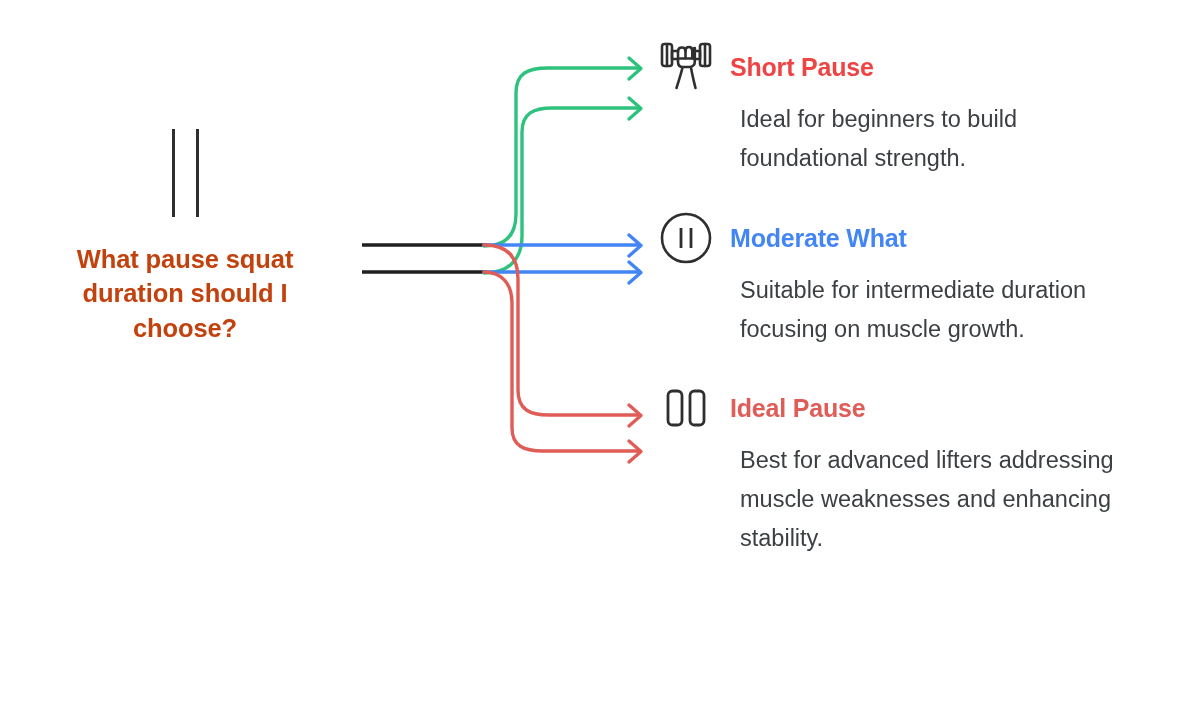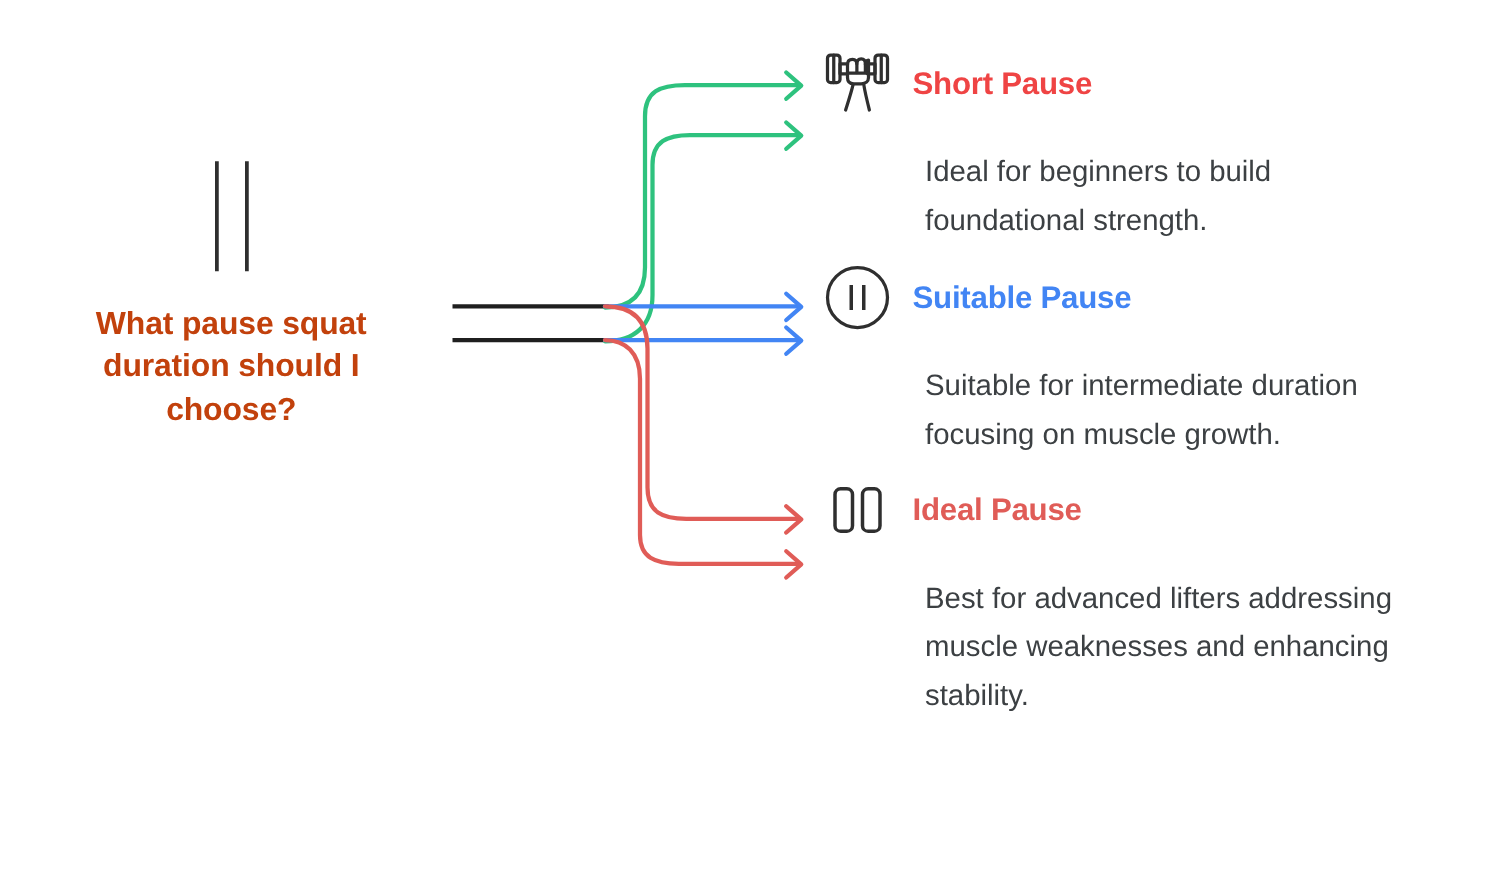--- a/index.html
+++ b/index.html
@@ -81,21 +81,21 @@
     justify-content: center;
   }
   .branch-title {
     font-size: 25px;
     font-weight: bold;
     letter-spacing: -0.2px;
     white-space: nowrap;
   }
   .branch-desc {
     margin-left: 85px;
-    margin-top: 20px;
+    margin-top: 2px;
     font-size: 23.5px;
     line-height: 1.66;
     color: #3c4043;
     max-width: 400px;
   }
 
   #branch-short    { top: 36px; }
   #branch-moderate { top: 207px; }
   #branch-long     { top: 377px; }
 
@@ -173,21 +173,21 @@
 
   <div class="branch" id="branch-moderate">
     <div class="branch-head">
       <div class="branch-icon">
         <svg width="58" height="58" viewBox="0 0 58 58" fill="none">
           <circle cx="29" cy="29" r="24" stroke="#2f2f2f" stroke-width="2.6"></circle>
           <line x1="24" y1="19" x2="24" y2="39" stroke="#2f2f2f" stroke-width="2.8"></line>
           <line x1="34" y1="19" x2="34" y2="39" stroke="#2f2f2f" stroke-width="2.8"></line>
         </svg>
       </div>
-      <div class="branch-title">Suitable Pause</div>
+      <div class="branch-title">Moderate What</div>
     </div>
     <div class="branch-desc">Suitable for intermediate duration focusing on muscle growth.</div>
   </div>
 
   <div class="branch" id="branch-long">
     <div class="branch-head">
       <div class="branch-icon">
         <svg width="58" height="58" viewBox="0 0 58 58" fill="none" stroke="#2f2f2f" stroke-width="2.8">
           <rect x="11" y="12" width="14" height="34" rx="4.5"></rect>
           <rect x="33" y="12" width="14" height="34" rx="4.5"></rect>

